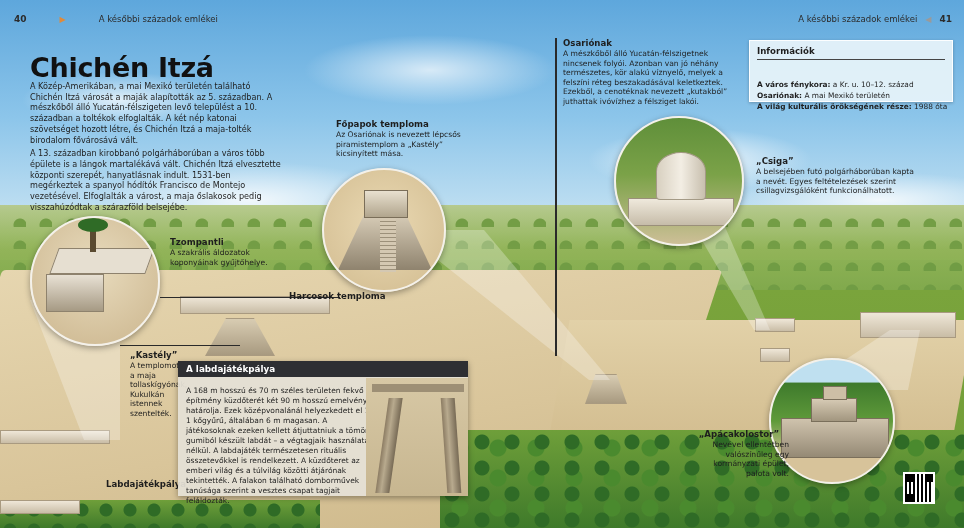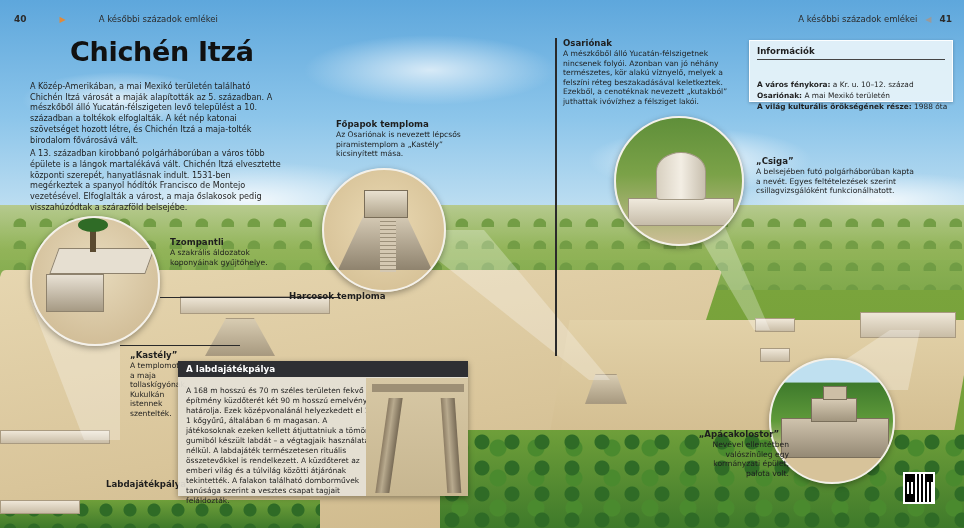--- a/index.html
+++ b/index.html
@@ -68,21 +68,21 @@
   .inset-apaca { left: 769px; top: 358px; width: 126px; height: 126px; background: linear-gradient(180deg, #bfe0f0 0%, #bfe0f0 18%, #3e7a2c 19%, #5f9a3a 50%, #d7c39a 80%); }
 
   
   .page-head { position: absolute; top: 14px; font-size: 8.5px; color: #2b2b2b; display: flex; align-items: center; gap: 8px; }
   .page-head.left { left: 14px; gap: 33px; }
   .page-head.right { right: 12px; }
   .page-num { font-weight: 700; font-size: 9px; }
   .arrow { color: #e08a3a; font-size: 8px; }
   .arrow.grey { color: #9a9a9a; }
 
-  .title { position: absolute; left: 30px; top: 36px; font-size: 27px; font-weight: 700; color: #111; letter-spacing: -0.3px; margin-left: 40px; }
+  .title { position: absolute; left: 30px; top: 52px; font-size: 27px; font-weight: 700; color: #111; letter-spacing: -0.3px; }
 
   .intro { position: absolute; left: 30px; top: 81px; width: 255px; font-size: 8.1px; line-height: 10.7px; color: #1e1e1e; }
   .intro p { margin-bottom: 3px; }
 
   
   .lbl { position: absolute; font-size: 7.6px; line-height: 9.6px; color: #1e1e1e; }
   .lbl .h { font-weight: 700; font-size: 8.6px; line-height: 11px; display: block; }
   .lbl-name { position: absolute; font-weight: 700; font-size: 8.6px; color: #1e1e1e; margin-left: 32px; }
 
   .viznyelo { left: 561px; top: 38px; width: 170px; padding-left: 2px; }

